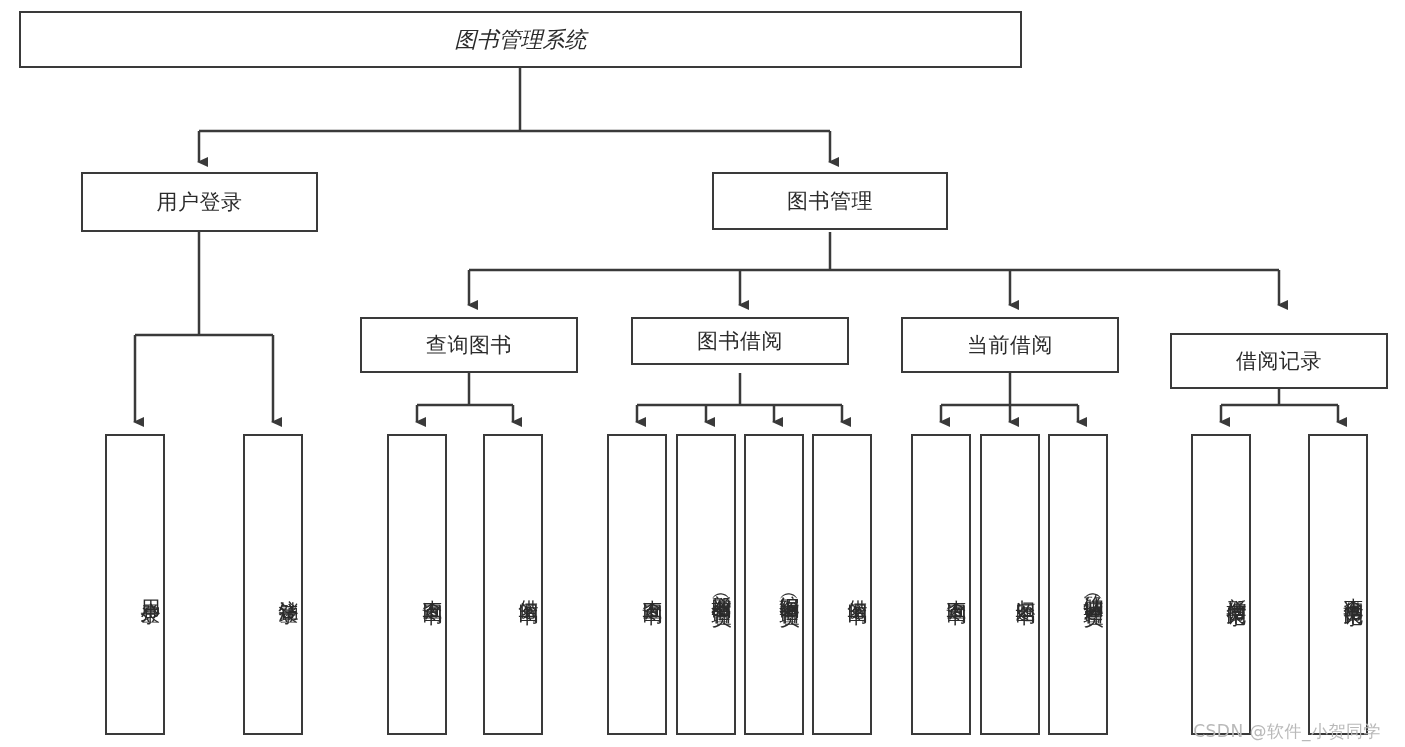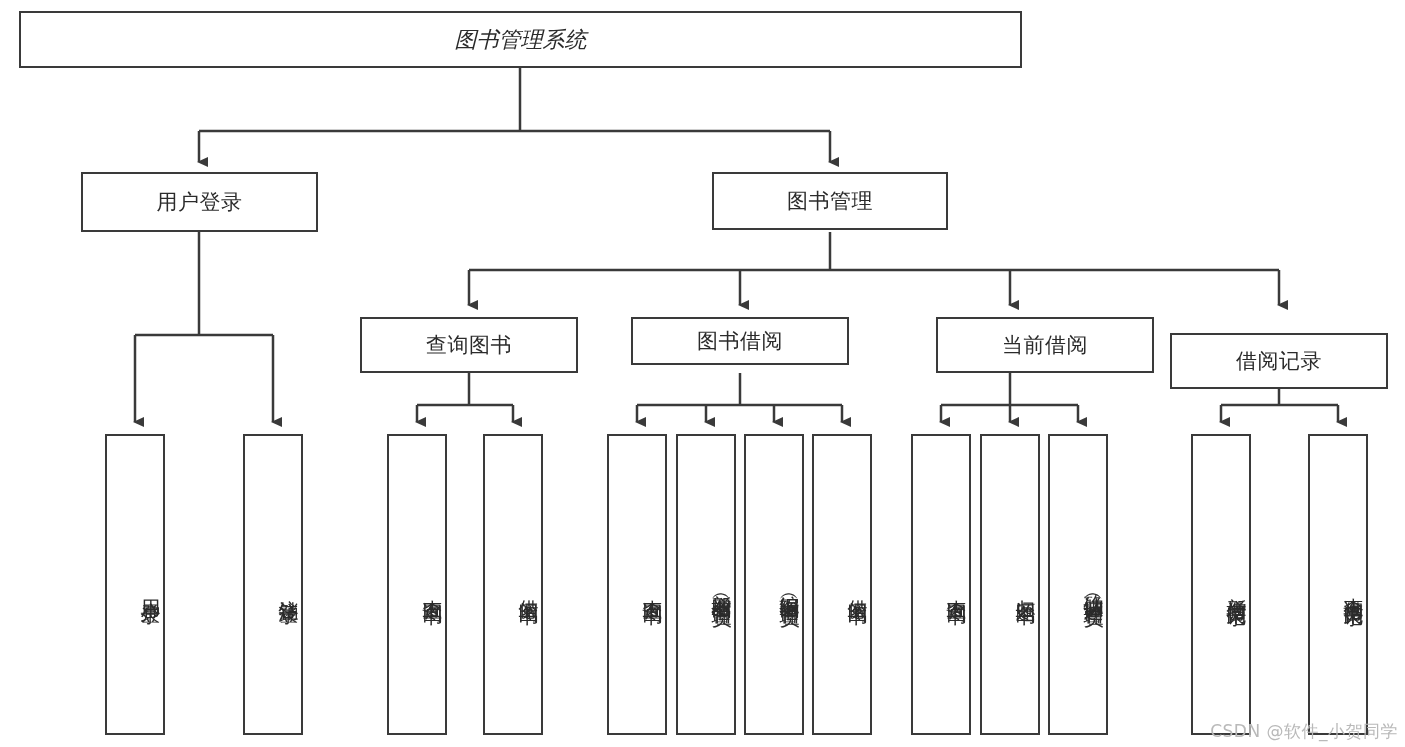--- a/index.html
+++ b/index.html
@@ -55,21 +55,21 @@
   svg.links {
     position: absolute;
     left: 0;
     top: 0;
     width: 1405px;
     height: 747px;
     pointer-events: none;
   }
   .watermark {
     position: absolute;
-    right: 7px;
+    right: 24px;
     bottom: 4px;
     font-size: 17px;
     color: #b9b9b9;
     letter-spacing: 0.5px;
     white-space: nowrap;
   }
 </style>
 </head>
 <body>
 
@@ -135,21 +135,21 @@
   <div class="node h" style="left:712px; top:172px; width:236px; height:58px;">
     <span class="lbl">图书管理</span>
   </div>
 
   <div class="node h" style="left:360px; top:317px; width:218px; height:56px;">
     <span class="lbl">查询图书</span>
   </div>
   <div class="node h" style="left:631px; top:317px; width:218px; height:48px;">
     <span class="lbl">图书借阅</span>
   </div>
-  <div class="node h" style="left:901px; top:317px; width:218px; height:56px;margin-left:35px;">
+  <div class="node h" style="left:901px; top:317px; width:218px; height:56px;">
     <span class="lbl">当前借阅</span>
   </div>
   <div class="node h" style="left:1170px; top:333px; width:218px; height:56px;text-align:center;">
     <span class="lbl">借阅记录</span>
   </div>
 
   <div class="node v" style="left:105px; top:434px; width:60px; height:301px;">
     <span class="lbl">用户登录</span>
   </div>
   <div class="node v" style="left:243px; top:434px; width:60px; height:301px;">

